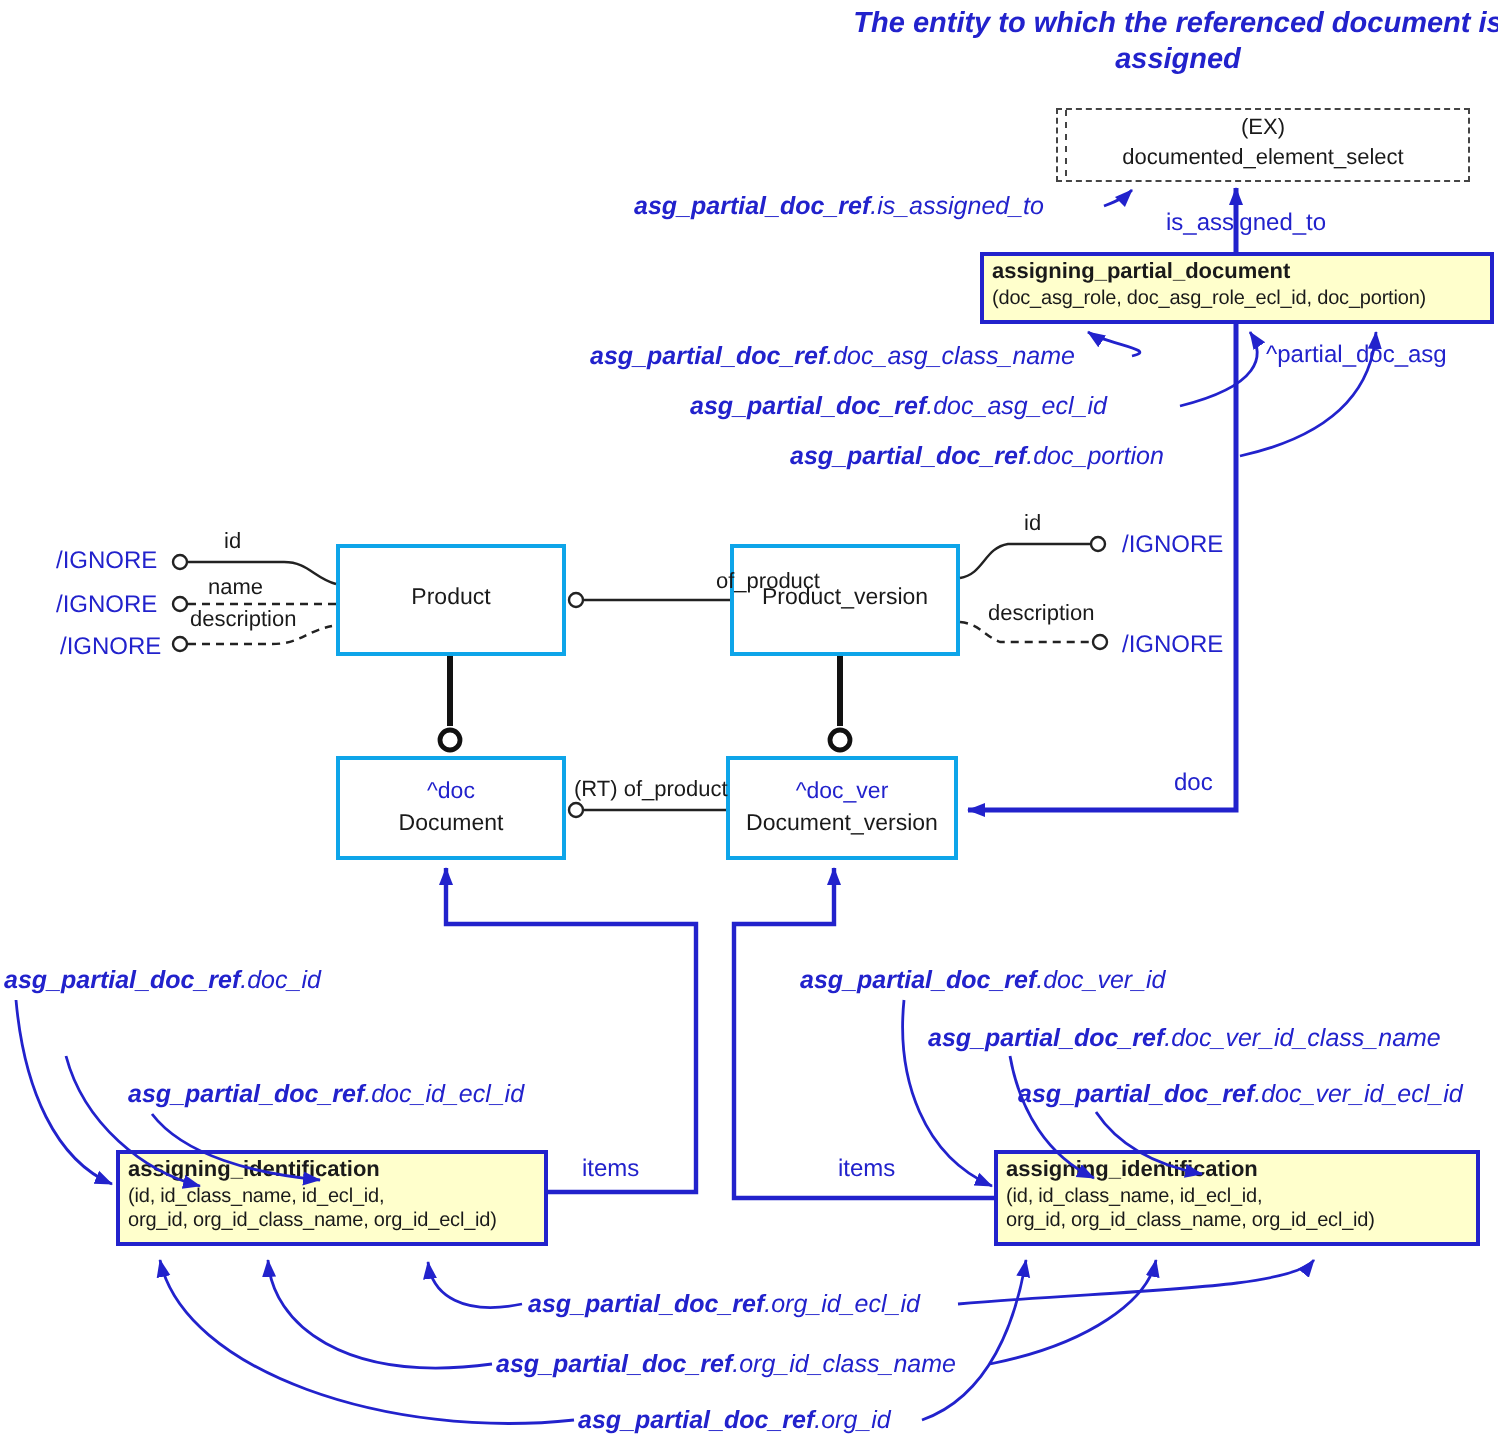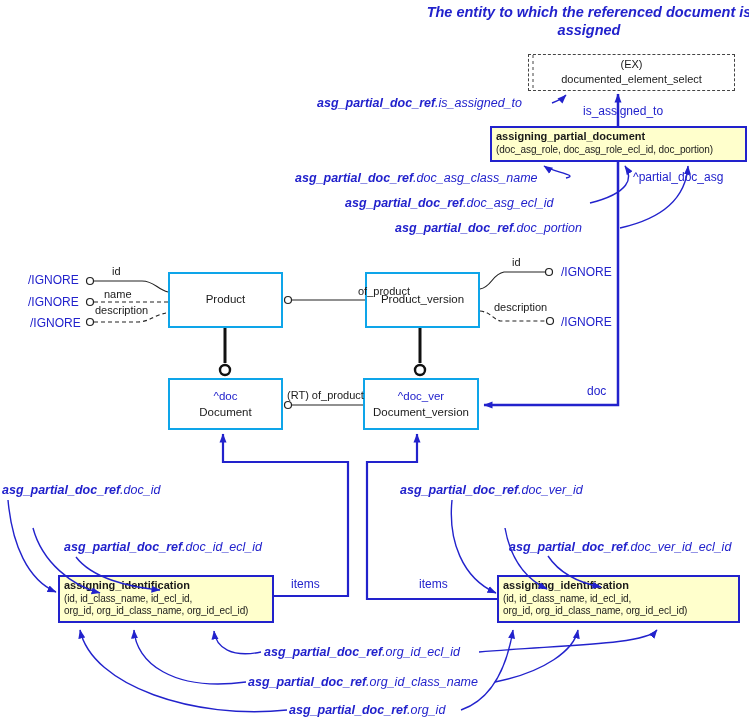--- a/index.html
+++ b/index.html
@@ -86,20 +86,21 @@
   <div class="kl" style="left:494px;top:301px;">description</div>
   <div class="kl" style="left:287px;top:389px;">(RT) of_product</div>
 
   <div class="rl" style="left:317px;top:96px;"><b>asg_partial_doc_ref</b><span>.is_assigned_to</span></div>
   <div class="rl" style="left:295px;top:171px;"><b>asg_partial_doc_ref</b><span>.doc_asg_class_name</span></div>
   <div class="rl" style="left:345px;top:196px;"><b>asg_partial_doc_ref</b><span>.doc_asg_ecl_id</span></div>
   <div class="rl" style="left:395px;top:221px;"><b>asg_partial_doc_ref</b><span>.doc_portion</span></div>
   <div class="rl" style="left:2px;top:483px;"><b>asg_partial_doc_ref</b><span>.doc_id</span></div>
   <div class="rl" style="left:64px;top:540px;"><b>asg_partial_doc_ref</b><span>.doc_id_ecl_id</span></div>
   <div class="rl" style="left:400px;top:483px;"><b>asg_partial_doc_ref</b><span>.doc_ver_id</span></div>
+  <div class="rl" style="left:464px;top:512px;"><b>asg_partial_doc_ref</b><span>.doc_ver_id_class_name</span></div>
   <div class="rl" style="left:509px;top:540px;"><b>asg_partial_doc_ref</b><span>.doc_ver_id_ecl_id</span></div>
   <div class="rl" style="left:264px;top:645px;text-align:center;"><b>asg_partial_doc_ref</b><span>.org_id_ecl_id</span></div>
   <div class="rl" style="left:248px;top:675px;"><b>asg_partial_doc_ref</b><span>.org_id_class_name</span></div>
   <div class="rl" style="left:289px;top:703px;"><b>asg_partial_doc_ref</b><span>.org_id</span></div>
 
   <svg class="overlay" width="749" height="725" viewBox="0 0 749 725">
     <defs>
       <marker id="arr" markerUnits="userSpaceOnUse" markerWidth="11" markerHeight="9" refX="8.5" refY="4" orient="auto">
         <path d="M0,0.5 L9,4 L0,7.5 z" fill="#2222cc"></path>
       </marker>

